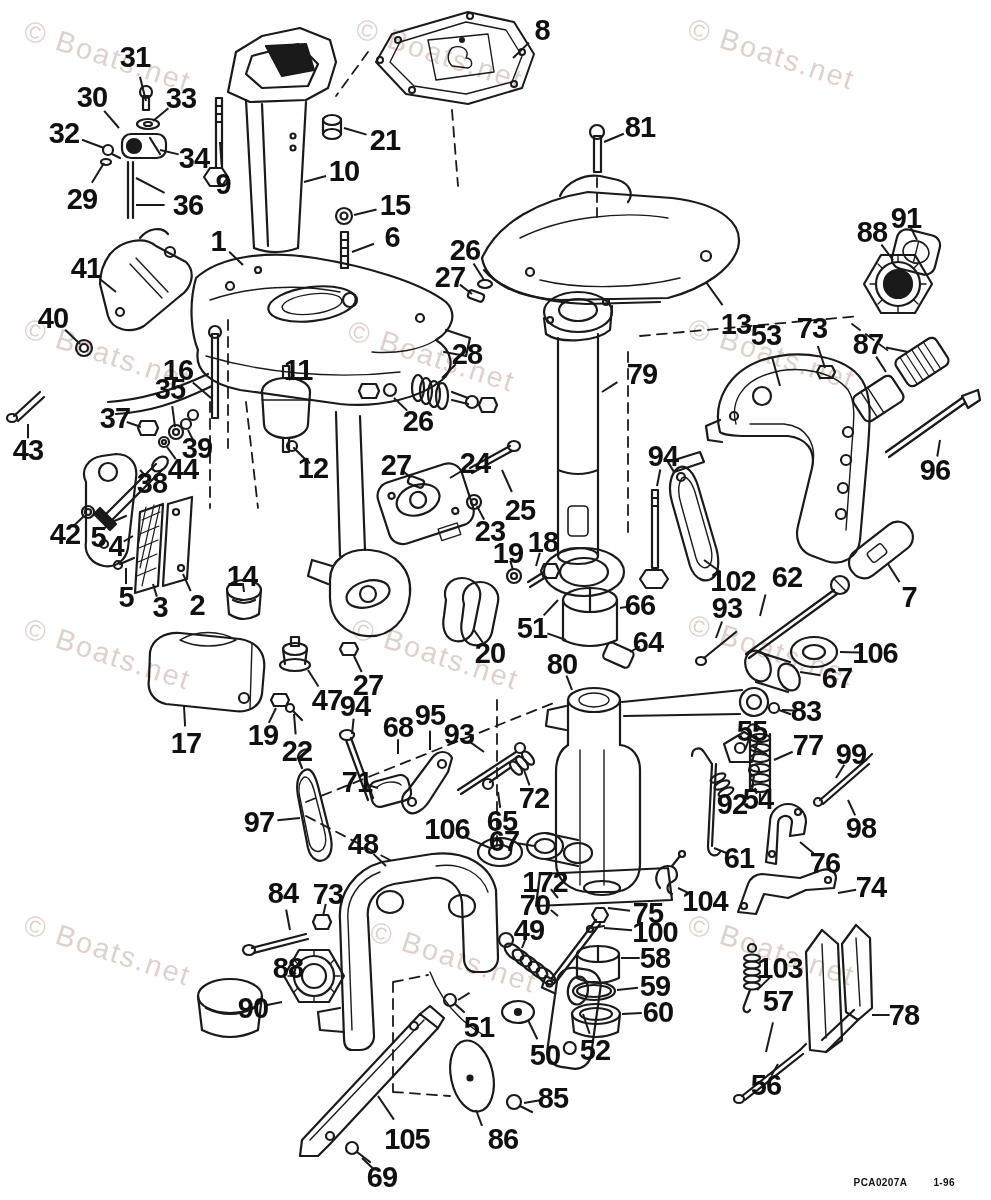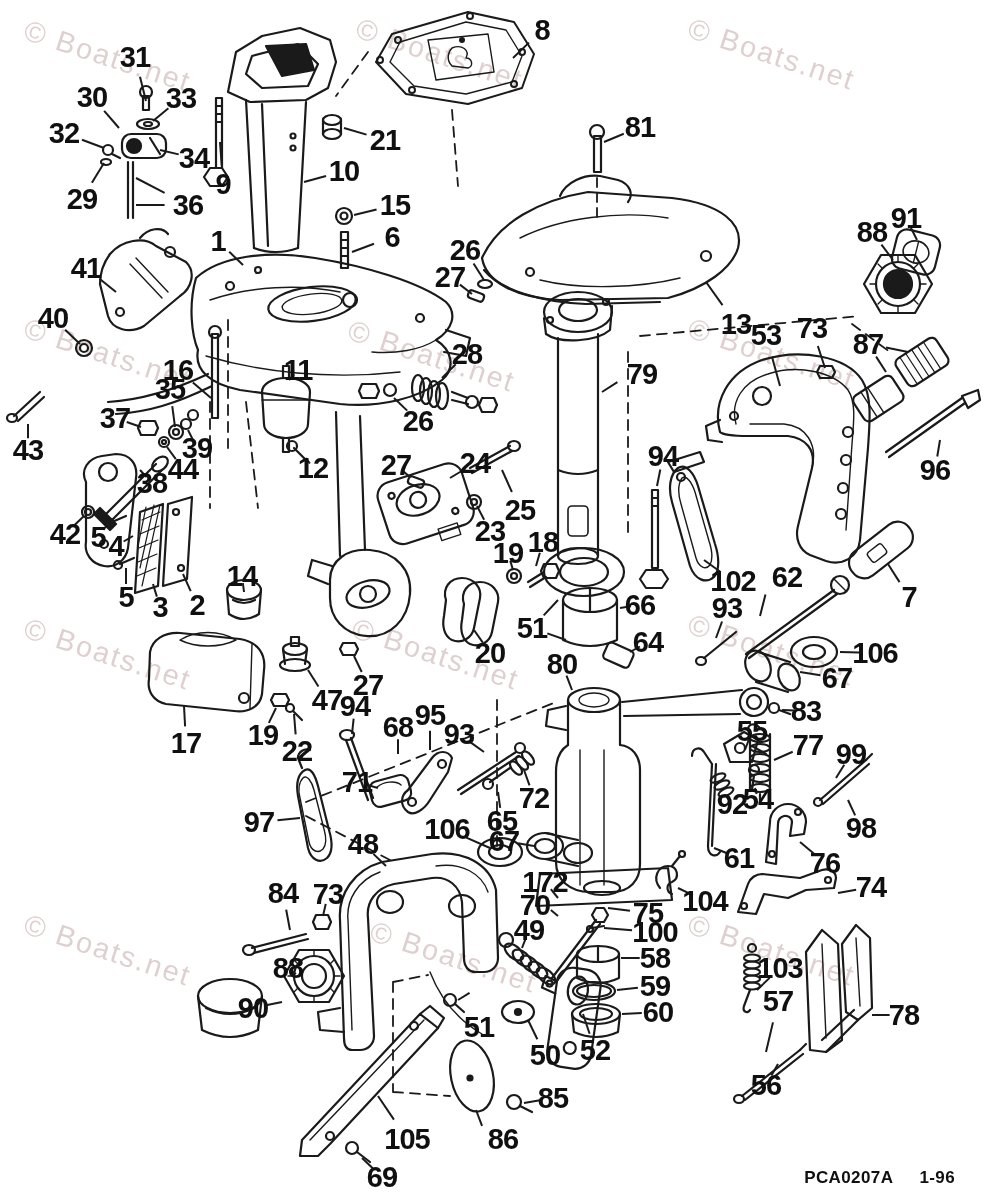--- a/index.html
+++ b/index.html
@@ -5,21 +5,21 @@
   html,body{margin:0;padding:0}
   body{width:991px;height:1200px;background:#ffffff;position:relative;overflow:hidden;
        font-family:"Liberation Sans",sans-serif}
   #watermarks .watermark{position:absolute;font-size:29px;font-weight:400;letter-spacing:2px;
        color:rgba(183,150,150,0.45);transform:rotate(18deg);transform-origin:left top;
        white-space:nowrap;z-index:1;user-select:none}
   #art{position:absolute;left:0;top:0;z-index:2}
   #leaders{position:absolute;left:0;top:0;z-index:3}
   #labels .part-label{position:absolute;transform:translate(-50%,-50%);font-weight:700;
        font-size:29px;line-height:1;color:#101010;letter-spacing:-1px;white-space:nowrap;z-index:4}
-  #footer-code{position:absolute;right:36px;bottom:12px;font-size:17px;font-weight:700;
+  #footer-code{position:absolute;right:36px;bottom:12px;font-size:10px;font-weight:700;
        color:#101010;letter-spacing:.4px;z-index:4}
   #footer-code .gap{display:inline-block;width:26px}
 </style>
 </head>
 <body>
 
 <div id="watermarks">
     <div class="watermark" style="left: 30px; top: 14px;">© Boats.net</div>
     <div class="watermark" style="left: 362px; top: 12px;">© Boats.net</div>
     <div class="watermark" style="left: 694px; top: 12px;">© Boats.net</div>

